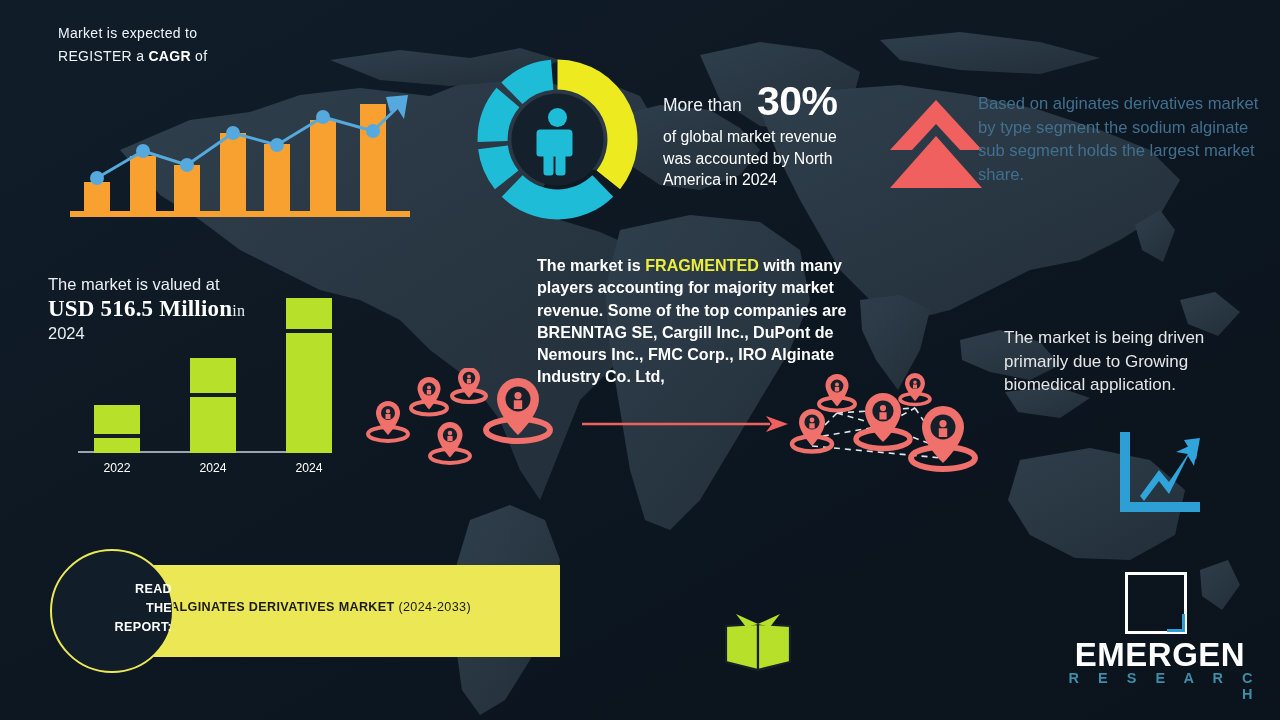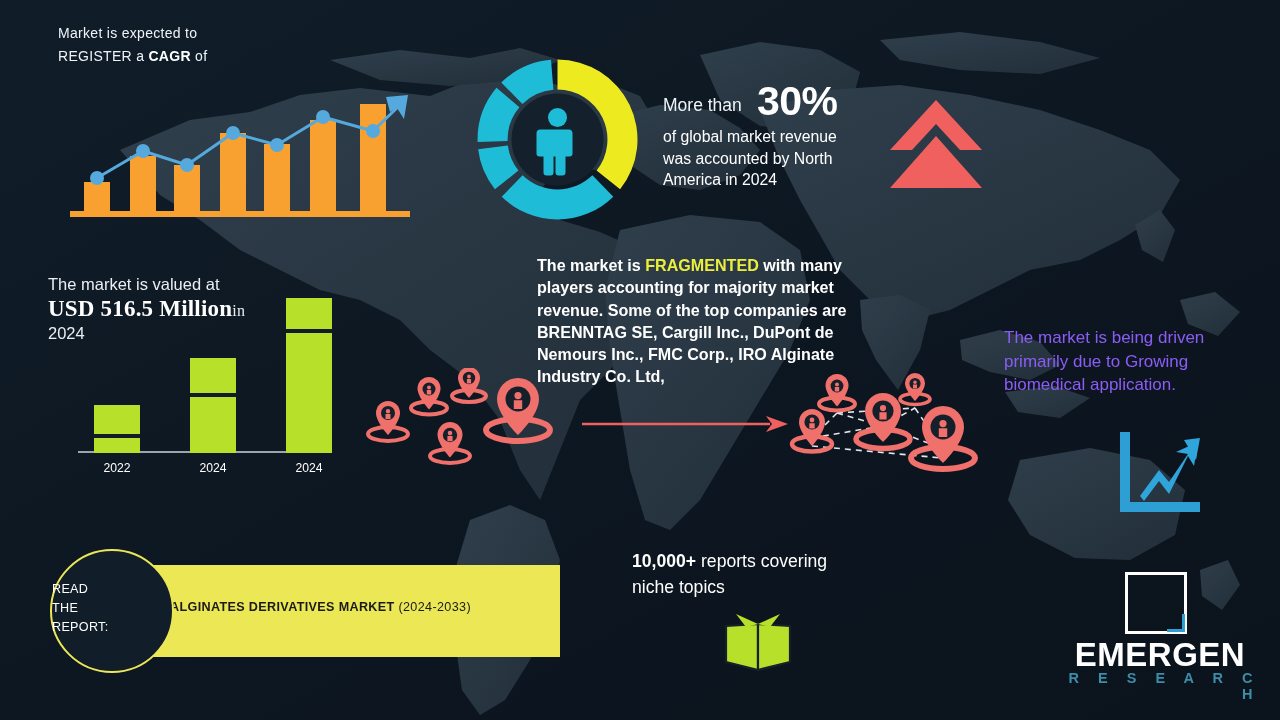--- a/index.html
+++ b/index.html
@@ -20,31 +20,31 @@
 
   .t-30-pre{left:663px;top:93px;color:#eef3f7;font-size:17.5px;line-height:24px;text-align:center;}
   .t-30-big{left:757px;top:78px;color:#ffffff;font-size:41px;font-weight:700;letter-spacing:-.5px;line-height:46px;}
   .t-30-body{left:663px;top:126px;width:200px;color:#ffffff;font-size:15.8px;line-height:21.5px;}
 
   .t-blue{left:978px;top:92px;width:285px;color:#41708f;font-size:16.6px;line-height:23.6px;}
 
   .t-frag{left:537px;top:254px;width:350px;color:#ffffff;font-size:16.1px;line-height:22.3px;font-weight:600;}
   .t-frag .hi{color:#ecee3e;font-weight:700;}
 
-  .t-driven{left:1004px;top:326px;width:250px;color:#8b5cf6;font-size:17px;line-height:23.5px;}
+  .t-driven{left:1004px;top:326px;width:250px;color:#e5e5e5;font-size:17px;line-height:23.5px;}
 
   .t-reports{left:632px;top:548px;width:230px;color:#ffffff;font-size:17.6px;line-height:26px;}
   .t-reports b{font-weight:700;}
 
   
   #banner{left:100px;top:565px;width:460px;height:92px;background:#ece855;}
   #banner-text{left:170px;top:600px;color:#1a1a1a;font-size:12.6px;font-weight:700;letter-spacing:.35px;}
   #banner-text .yr{font-weight:400;}
   #readcircle{left:50px;top:549px;width:120px;height:120px;border-radius:50%;background:#111e2a;border:2.5px solid #ece855;}
-  #readcircle .lbl{position:absolute;left:0;top:29px;width:120px;text-align:left;color:#ffffff;font-size:12.6px;font-weight:400;line-height:19px;letter-spacing:.3px;}
+  #readcircle .lbl{position:absolute;left:0;top:29px;width:120px;text-align:right;color:#ffffff;font-size:12.6px;font-weight:700;line-height:19px;letter-spacing:.3px;}
 
   
   #logo{left:1060px;top:572px;width:200px;height:118px;}
   #logo-sq{position:absolute;left:65px;top:0px;width:62px;height:62px;border:3px solid #ffffff;box-sizing:border-box;}
   #logo-sq-accent{position:absolute;right:-1px;bottom:-1px;width:18px;height:18px;border-right:3px solid #2e9fd4;border-bottom:3px solid #2e9fd4;box-sizing:border-box;}
   #logo-name{position:absolute;left:0;top:64px;width:200px;text-align:center;color:#ffffff;font-size:33px;font-weight:700;letter-spacing:.5px;}
   #logo-sub{position:absolute;left:0;top:98px;width:200px;text-align:right;color:#3d8ca8;font-size:14.5px;letter-spacing:7.5px;font-weight:700;}
 
   
   #greenchart{left:78px;top:290px;width:250px;height:185px;}
@@ -161,20 +161,21 @@
 
   <div class="abs t-30-pre">More than</div>
   <div class="abs t-30-big">30%</div>
   <div class="abs t-30-body">of global market revenue was accounted by North America in 2024</div>
 
   <svg class="abs" style="left:888px;top:96px;width:96px;height:96px;" viewBox="0 0 96 96">
     <path d="M48 4 L94 54 L72 54 L48 28 L24 54 L2 54 Z" fill="#f0605f"></path>
     <path d="M48 40 L94 92 L2 92 Z" fill="#f0605f"></path>
   </svg>
 
+  <div class="abs t-blue">Based on alginates derivatives market by type segment the sodium alginate sub segment holds the largest market share.</div>
 
   <div class="abs t-valued">The market is valued at</div>
   <div class="abs t-valued-big">
     <span>USD 516.5 Million</span><span class="sm">in</span>
   </div>
   <div class="abs t-valued-year">2024</div>
 
   <div class="abs" id="greenchart">
     <div id="gbaseline"></div>
 
@@ -272,23 +273,20 @@
   </svg>
 
   <div class="abs t-driven">The market is being driven primarily due to Growing biomedical application.</div>
 
   <svg class="abs" style="left:1112px;top:428px;width:92px;height:92px;" viewBox="0 0 92 92">
     <path d="M8 4 h10 v70 h70 v10 h-80 z" fill="#2e9fd4"></path>
     <path d="M28 68 L47 42 L57 54 L76 26 L64 24 L86 14 L82 38 L76 28 L57 66 L47 53 L32 73 Z" fill="#2fa5dc"></path>
     <path d="M72 12 L88 10 L84 32 Z" fill="#2fa5dc"></path>
   </svg>
 
-  <div class="abs t-reports">
-    <b>10,000+</b><span> reports covering niche topics</span>
-  </div>
   <svg class="abs" style="left:722px;top:610px;width:72px;height:62px;" viewBox="0 0 72 62">
     <path d="M36 14 L36 60 L4 52 L4 16 Z" fill="#b6e02a" stroke="#15202b" stroke-width="2.2"></path>
     <path d="M36 14 L36 60 L68 52 L68 16 Z" fill="#b6e02a" stroke="#15202b" stroke-width="2.2"></path>
     <path d="M14 4 L36 14 L24 17 Z" fill="#b6e02a"></path>
     <path d="M58 4 L36 14 L48 17 Z" fill="#b6e02a"></path>
   </svg>
 
   <div class="abs" id="banner"></div>
   <div class="abs" id="banner-text">
     <span>ALGINATES DERIVATIVES MARKET</span>

